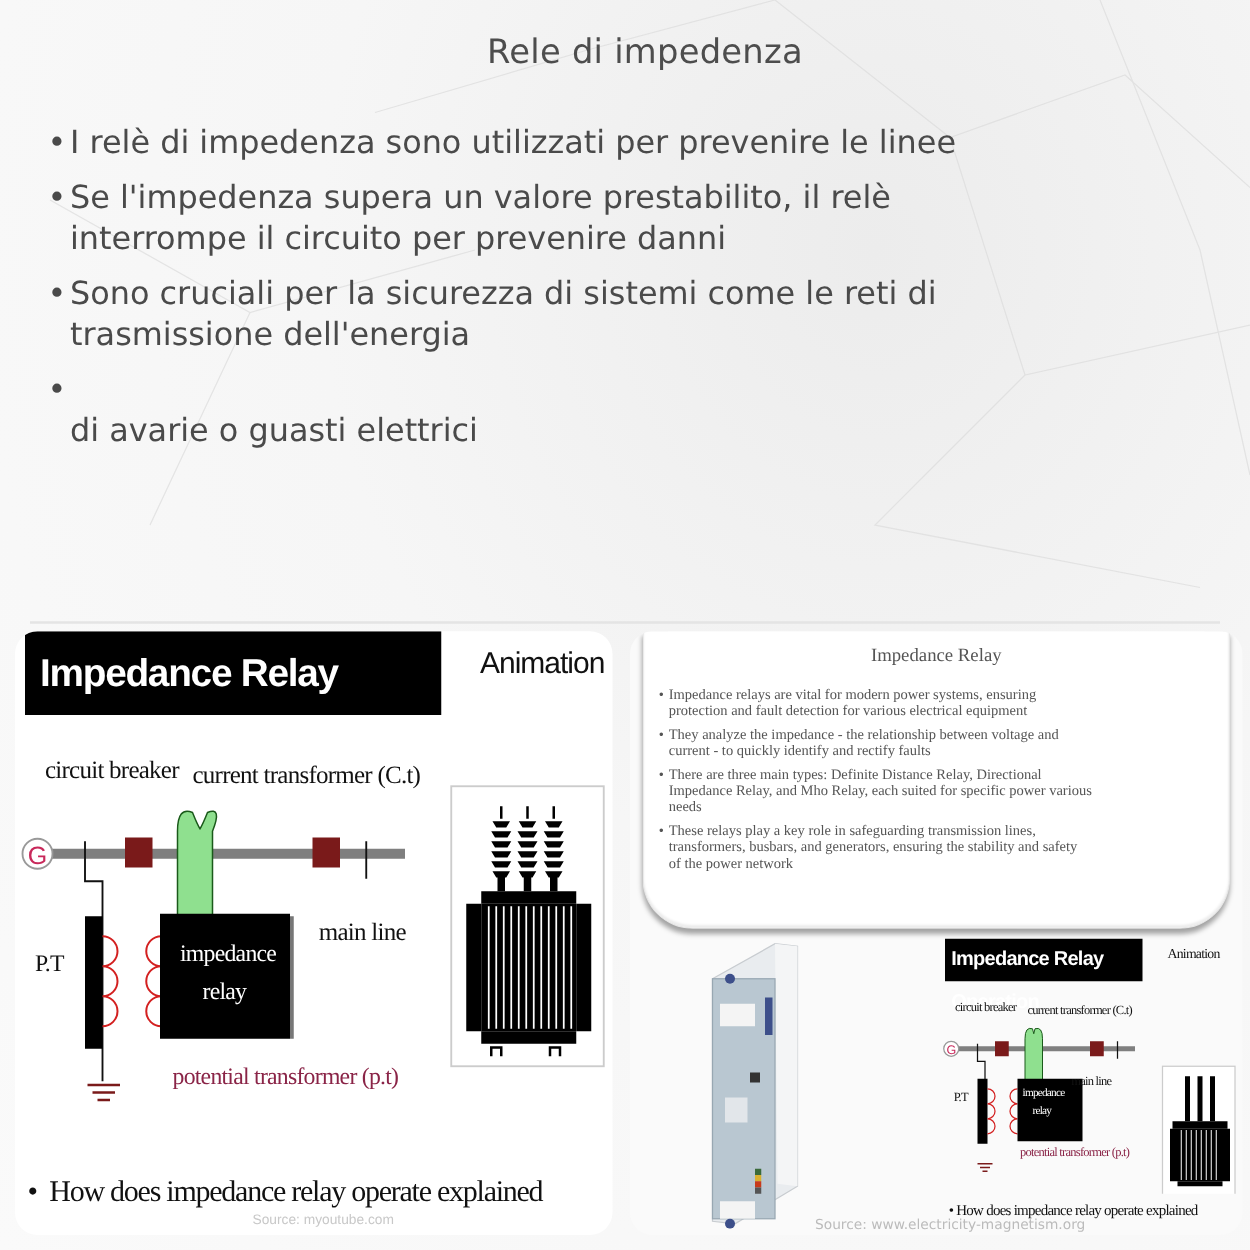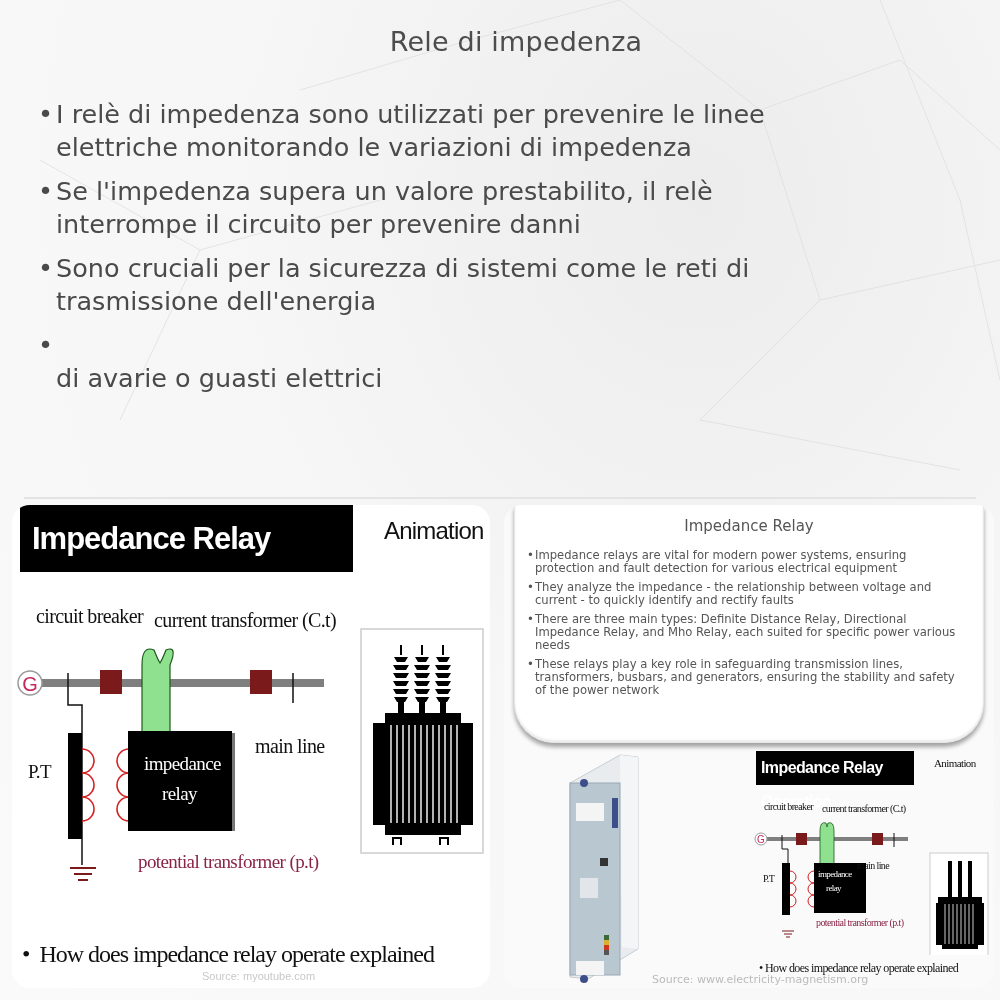--- a/index.html
+++ b/index.html
@@ -41,21 +41,21 @@
   .op-anim { position: absolute; font-family: "Liberation Sans", sans-serif; color: #111; }
   .lbl { position: absolute; font-family: Liberation Serif, serif; color: #111; white-space: nowrap; letter-spacing: -0.6px; }
   .lbl.red { color: #8a2447; }
   .source-text { position: absolute; color: #c8c8c8; font-family: "Liberation Sans", sans-serif; white-space: nowrap; }
 
   
   .info-box {
     position: absolute; left: 10px; top: 0px; width: 470px; height: 238px;
     background: #fff; border-radius: 0 0 40px 40px;
     box-shadow: 0 4px 4px rgba(0,0,0,0.35), inset 0 -2px 2px rgba(0,0,0,0.08);
-    border: 1px solid #e6e6e6; border-top: none;
+    border: 1px solid #e6e6e6; border-top: none; font-family: Liberation Serif, serif;
   }
   .info-title {
     position: absolute; top: 12px; left: 0; width: 100%; text-align: center;
     font-size: 15px; color: #555;
   }
   .info-list { position: absolute; top: 44px; left: 12px; width: 450px; }
   .info-item { display: flex; font-size: 11.6px; line-height: 13px; color: #555; margin-bottom: 6px; }
   .info-item .dot { width: 8px; flex: none; }
 </style>
 </head>
@@ -73,21 +73,20 @@
   </g>
 </svg>
 
 <div class="title">Rele di impedenza</div>
 
 <div class="bullets">
   <div class="bullet">
     <span class="dot">•</span>
     <span>
       <span>I relè di impedenza sono utilizzati per prevenire le linee</span><br>
-      <span>elettriche monitorando le variazioni di impedenza</span>
     </span>
   </div>
   <div class="bullet">
     <span class="dot">•</span>
     <span>
       <span>Se l'impedenza supera un valore prestabilito, il relè</span><br>
       <span>interrompe il circuito per prevenire danni</span>
     </span>
   </div>
   <div class="bullet">

